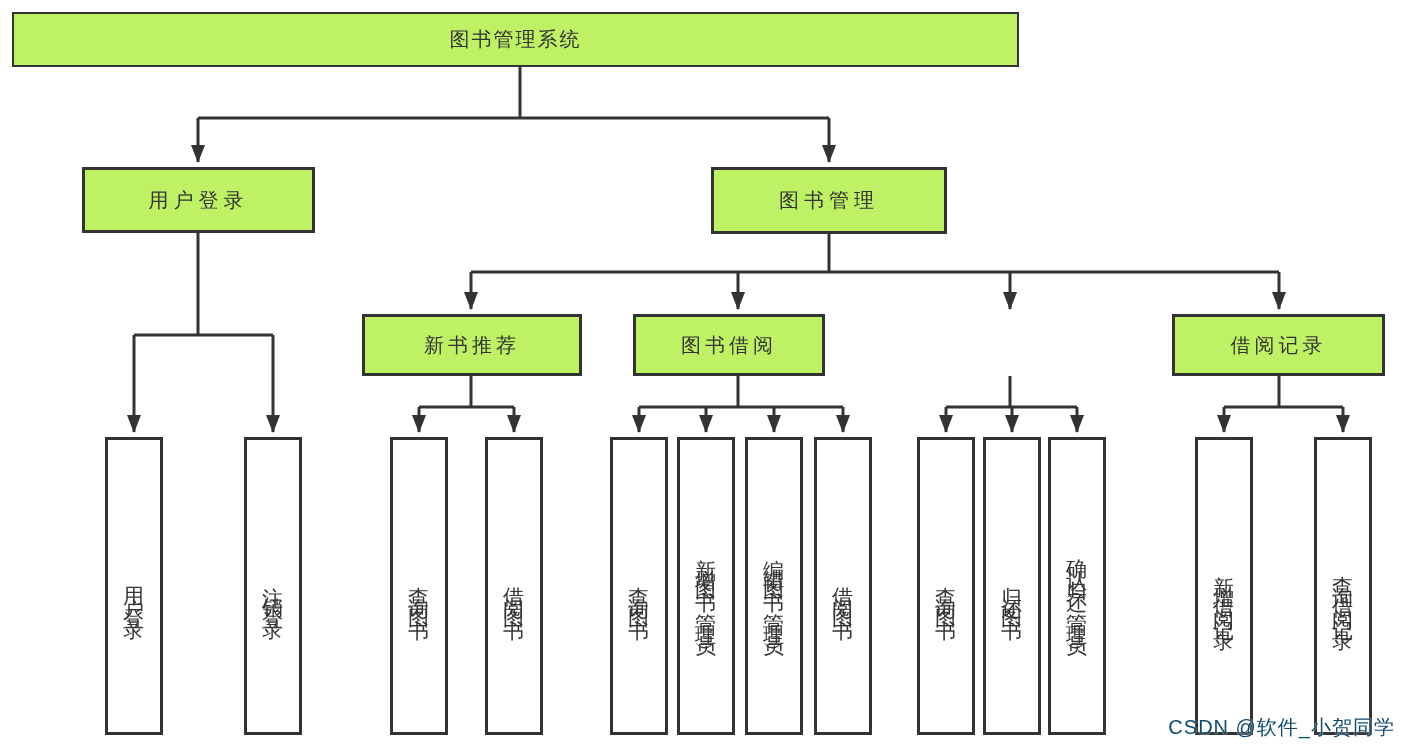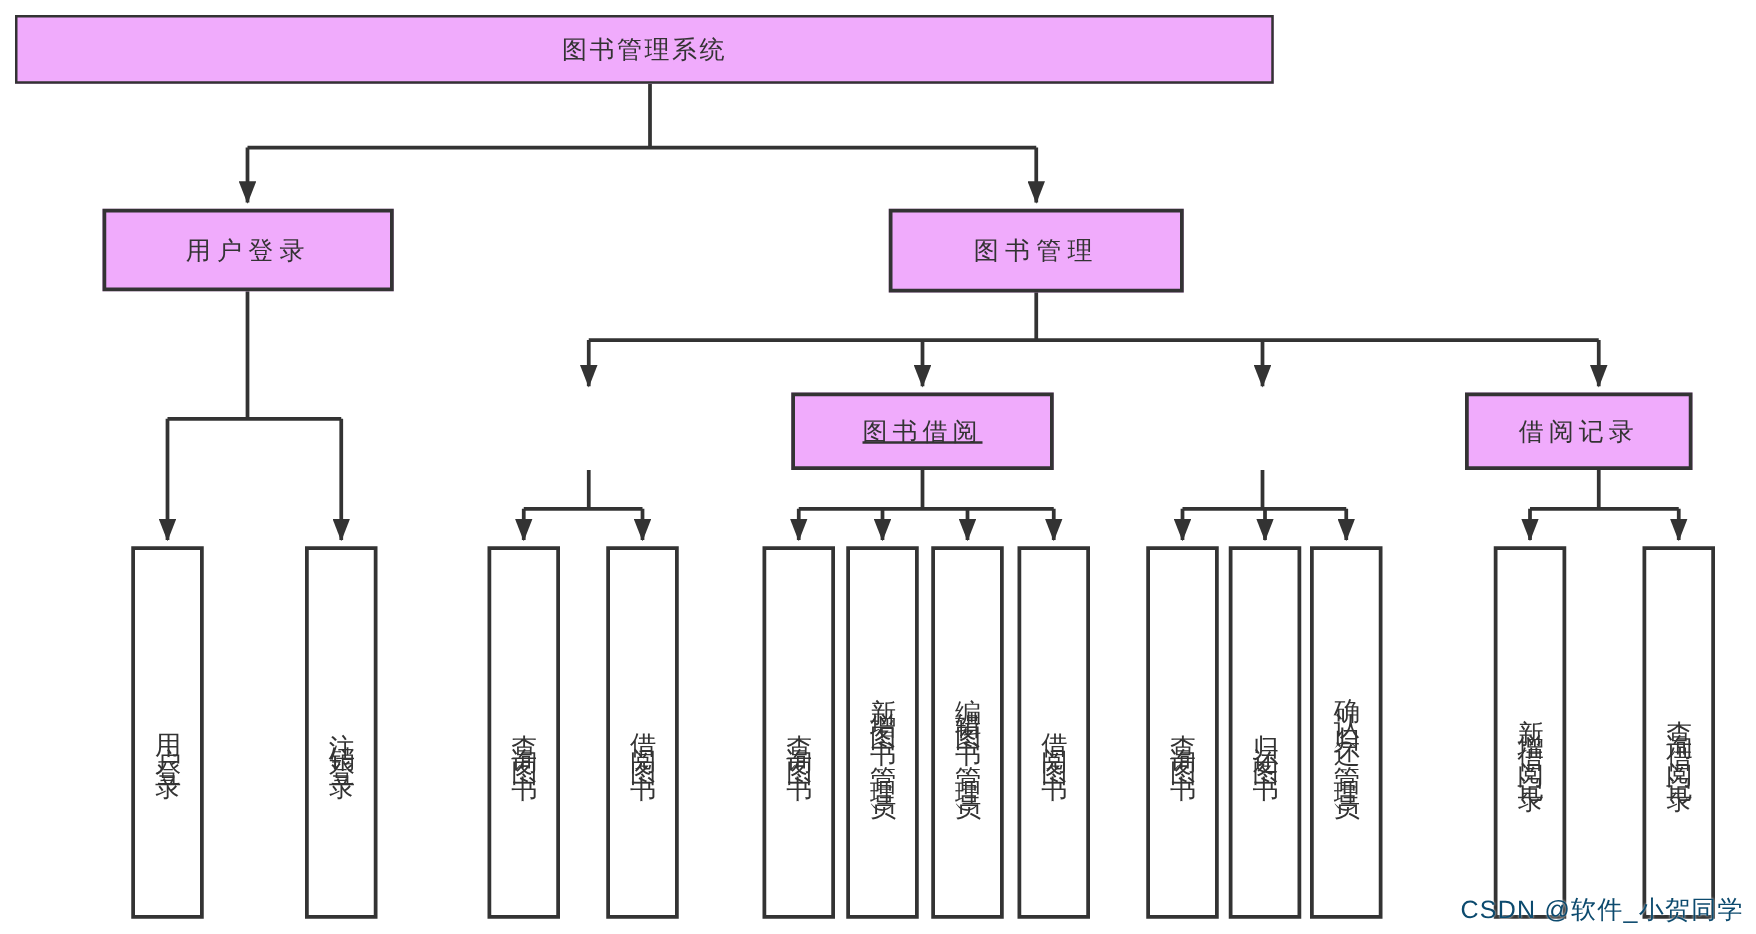--- a/index.html
+++ b/index.html
@@ -10,21 +10,21 @@
     background:#ffffff;
     font-family:"Liberation Sans","DejaVu Sans",sans-serif;
     overflow:hidden;
   }
   svg.connectors{
     position:absolute;left:0;top:0;width:1405px;height:747px;z-index:1;
   }
   .node{
     position:absolute;
     box-sizing:border-box;
-    background:#f0abfc;
+    background:#bef264;
     border:3px solid #333333;
     display:flex;align-items:center;justify-content:center;
     color:#333333;
     z-index:2;
     font-size:20px;
   }
   .node.root{border-width:2.5px;letter-spacing:2px;}
   .node.lvl2{letter-spacing:5px;}
   .node.lvl3{letter-spacing:4px;}
   .leaf{
@@ -111,22 +111,23 @@
       <path d="M1224,407 V432" marker-end="url(#arw)"></path>
       <path d="M1343,407 V432" marker-end="url(#arw)"></path>
     </g>
   </svg>
 
   <div class="node root" style="left:12px;top:12px;width:1007px;height:55px;">图书管理系统</div>
 
   <div class="node lvl2" style="left:82px;top:167px;width:233px;height:66px;">用户登录</div>
   <div class="node lvl2" style="left:711px;top:167px;width:236px;height:67px;">图书管理</div>
 
-  <div class="node lvl3" style="left:633px;top:314px;width:210px;height:62px;text-decoration:underline;">图书借阅</div>
-  <div class="node lvl3" style="left:1172px;top:314px;width:182px;height:62px;">借阅记录</div>
+  <div class="node lvl3" style="left:362px;top:314px;width:220px;height:62px;">新书推荐</div>
+  <div class="node lvl3" style="left:633px;top:314px;width:192px;height:62px;">图书借阅</div>
+  <div class="node lvl3" style="left:1172px;top:314px;width:213px;height:62px;">借阅记录</div>
 
   <div class="leaf" style="left:105px;">
     <span class="vlabel">用户登录</span>
   </div>
   <div class="leaf" style="left:244px;">
     <span class="vlabel">注销登录</span>
   </div>
 
   <div class="leaf" style="left:390px;">
     <span class="vlabel">查询图书</span>

